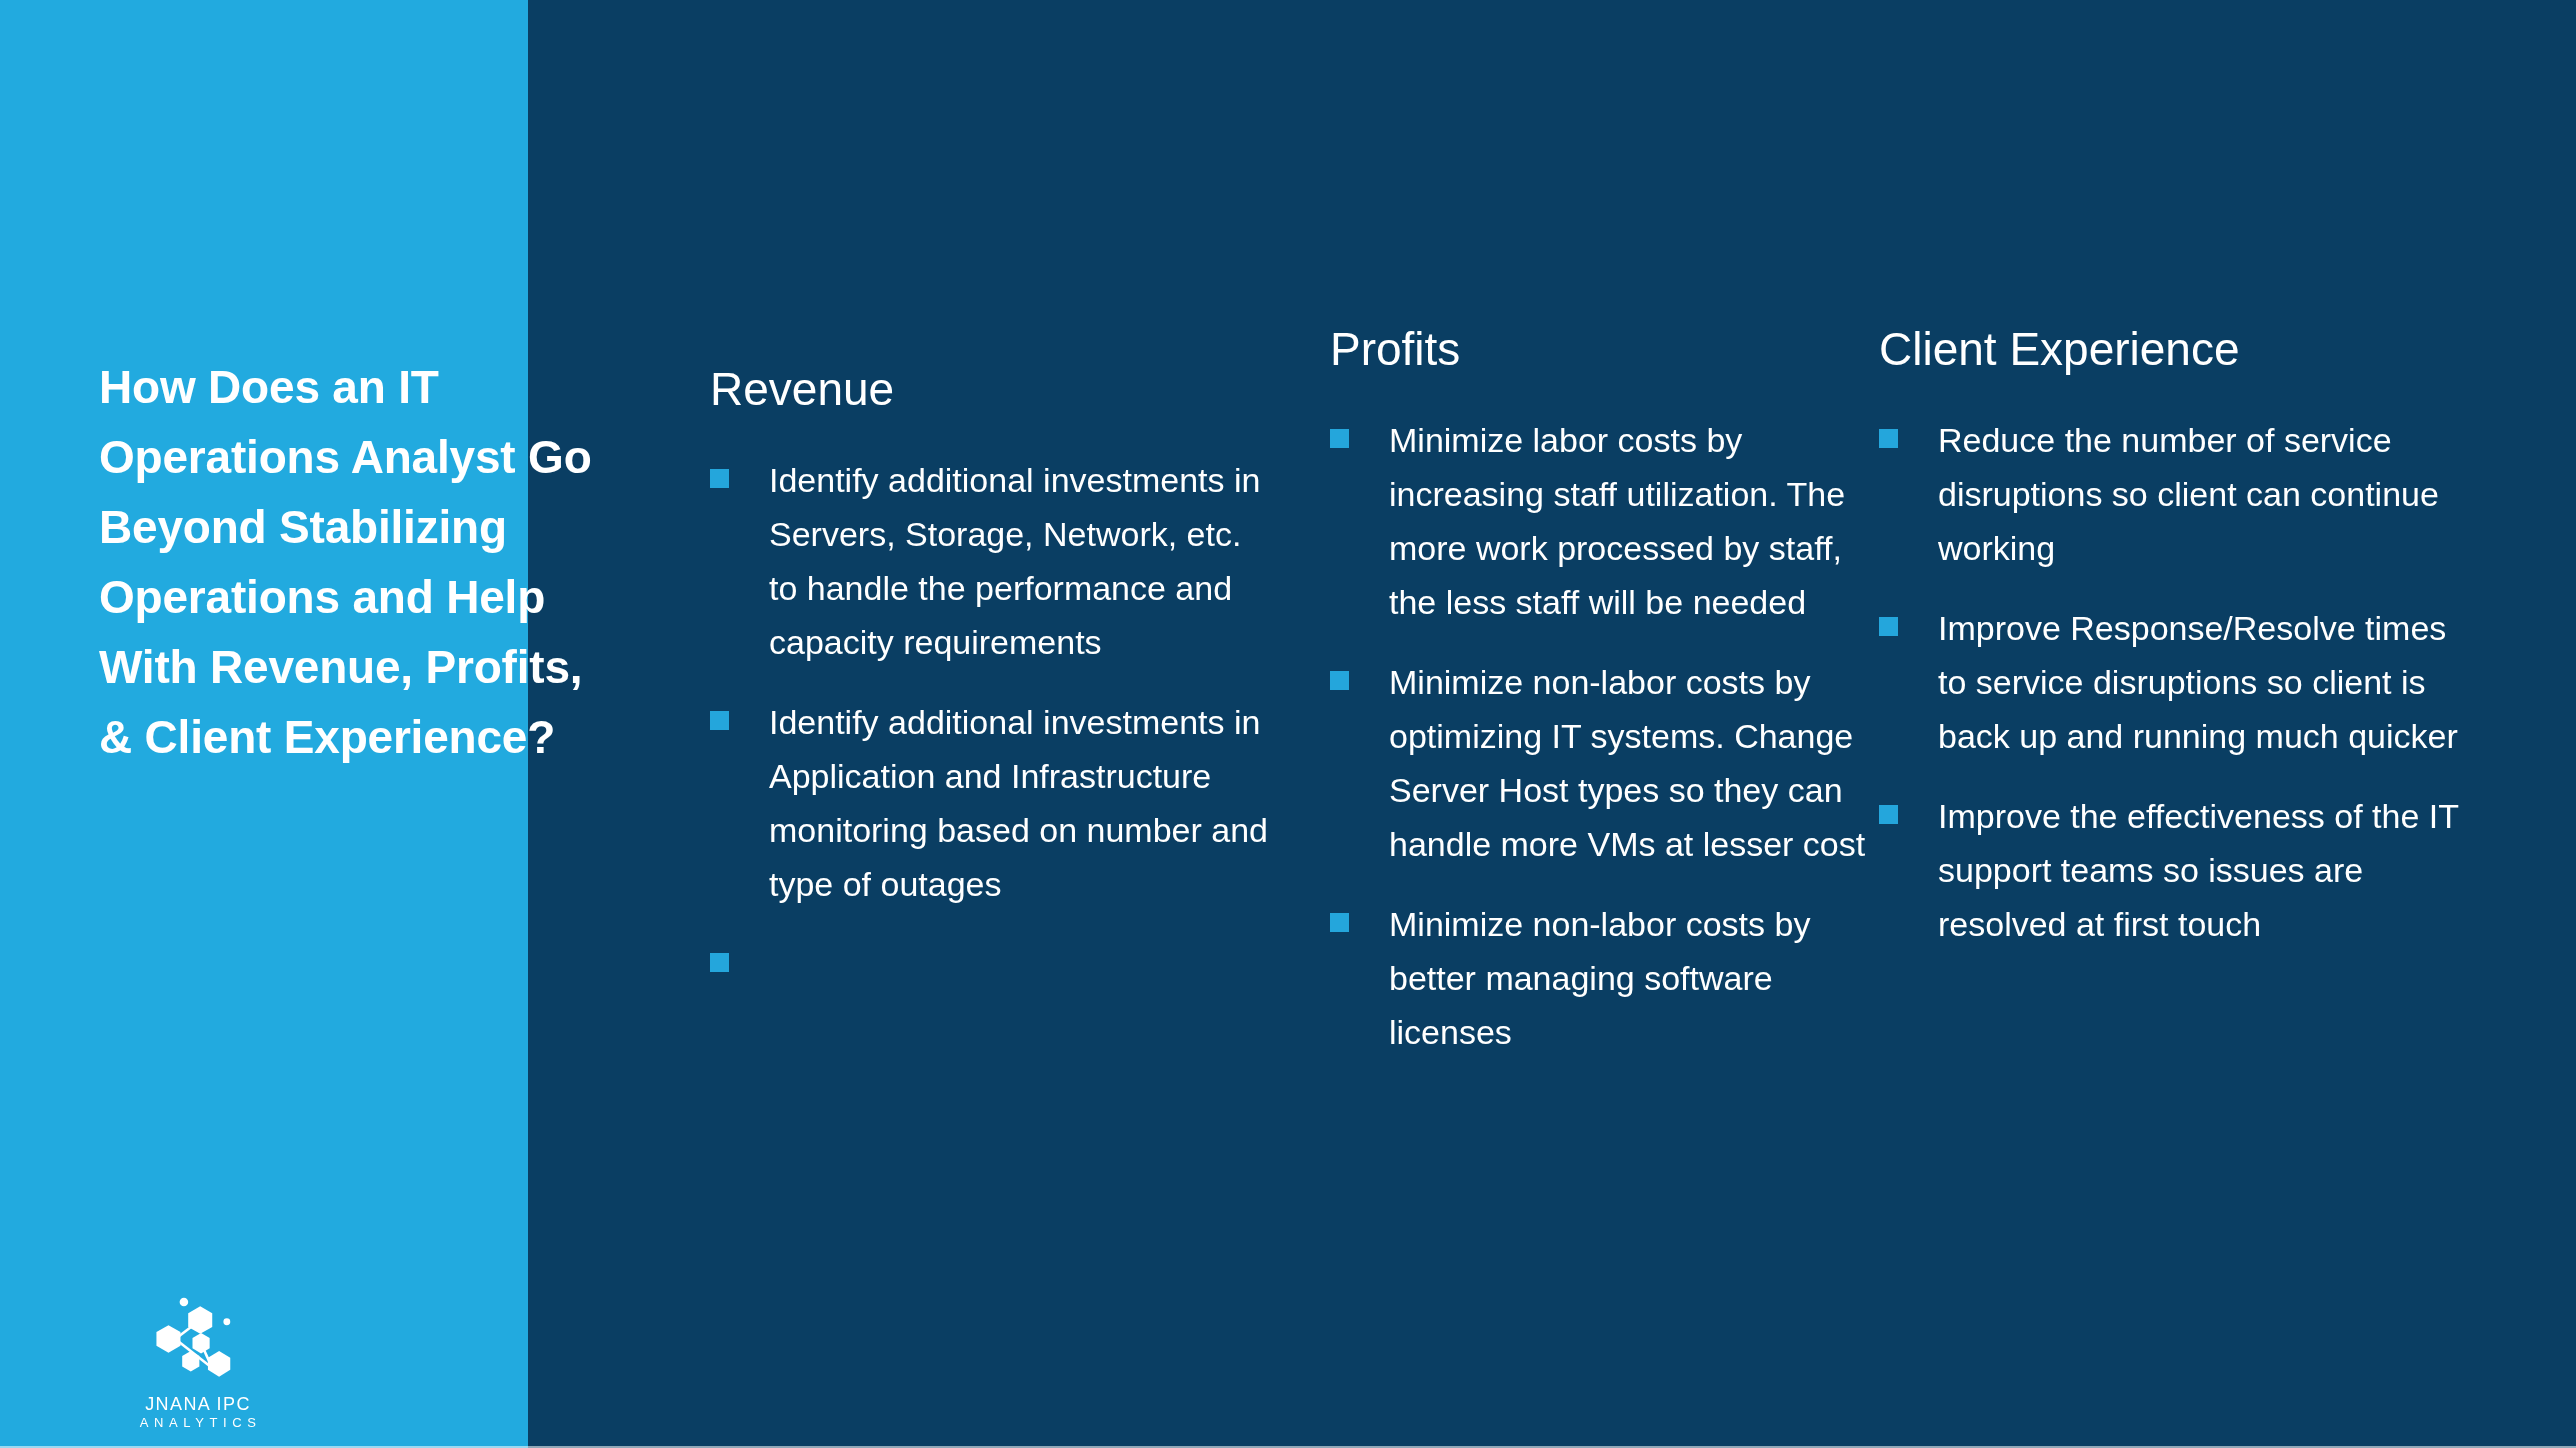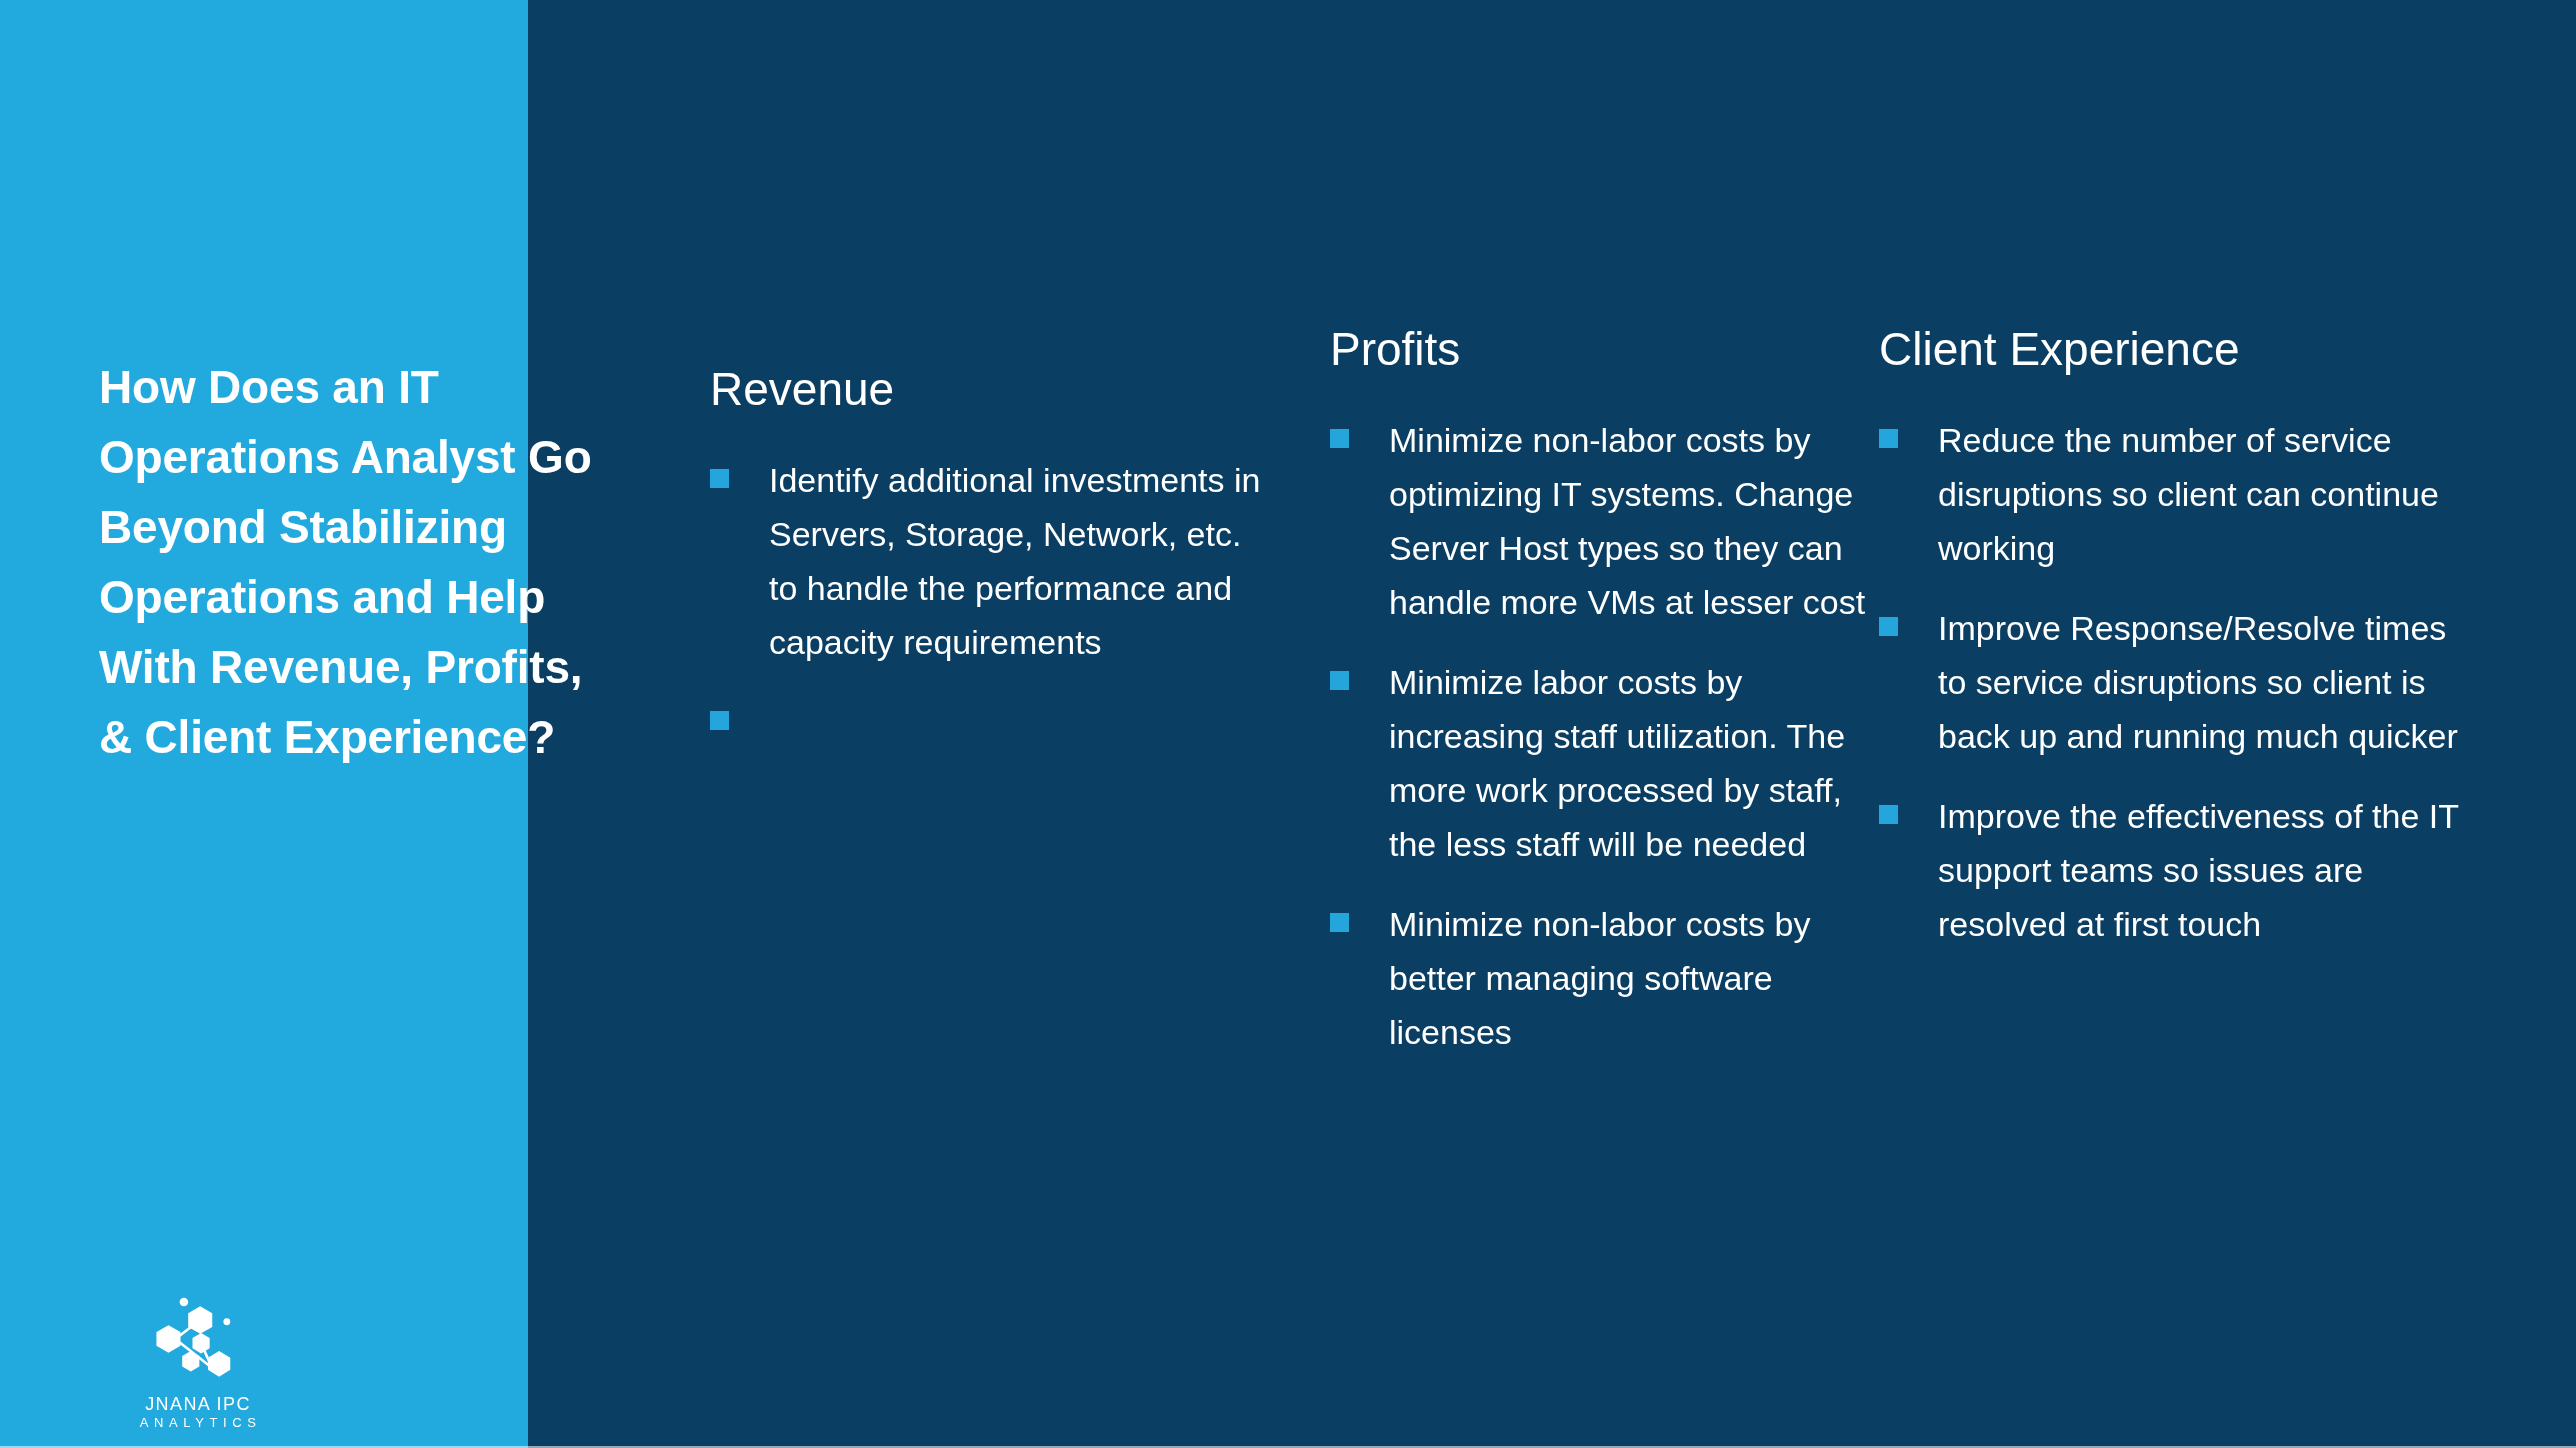--- a/index.html
+++ b/index.html
@@ -139,34 +139,38 @@
 
     <div class="column col-0">
       <div class="col-heading">Revenue</div>
       <ul class="bullet-list">
         <li class="bullet-item">
           <span class="bullet-marker"></span>
           <span class="bullet-text">Identify additional investments in Servers, Storage, Network, etc. to handle the performance and capacity requirements</span>
         </li>
         <li class="bullet-item">
           <span class="bullet-marker"></span>
+          <span class="bullet-text">Identify additional investments in Application and Infrastructure monitoring based on number and type of outages</span>
+        </li>
+        <li class="bullet-item">
+          <span class="bullet-marker"></span>
         </li>
       </ul>
     </div>
 
     <div class="column col-1">
       <div class="col-heading">Profits</div>
       <ul class="bullet-list">
         <li class="bullet-item">
           <span class="bullet-marker"></span>
-          <span class="bullet-text">Minimize non-labor costs by optimizing IT systems. Change Server Host types so they can handle more VMs at lesser cost</span>
+          <span class="bullet-text">Minimize labor costs by increasing staff utilization. The more work processed by staff, the less staff will be needed</span>
         </li>
         <li class="bullet-item">
           <span class="bullet-marker"></span>
-          <span class="bullet-text">Minimize labor costs by increasing staff utilization. The more work processed by staff, the less staff will be needed</span>
+          <span class="bullet-text">Minimize non-labor costs by optimizing IT systems. Change Server Host types so they can handle more VMs at lesser cost</span>
         </li>
         <li class="bullet-item">
           <span class="bullet-marker"></span>
           <span class="bullet-text">Minimize non-labor costs by better managing software licenses</span>
         </li>
       </ul>
     </div>
 
     <div class="column col-2">
       <div class="col-heading">Client Experience</div>

